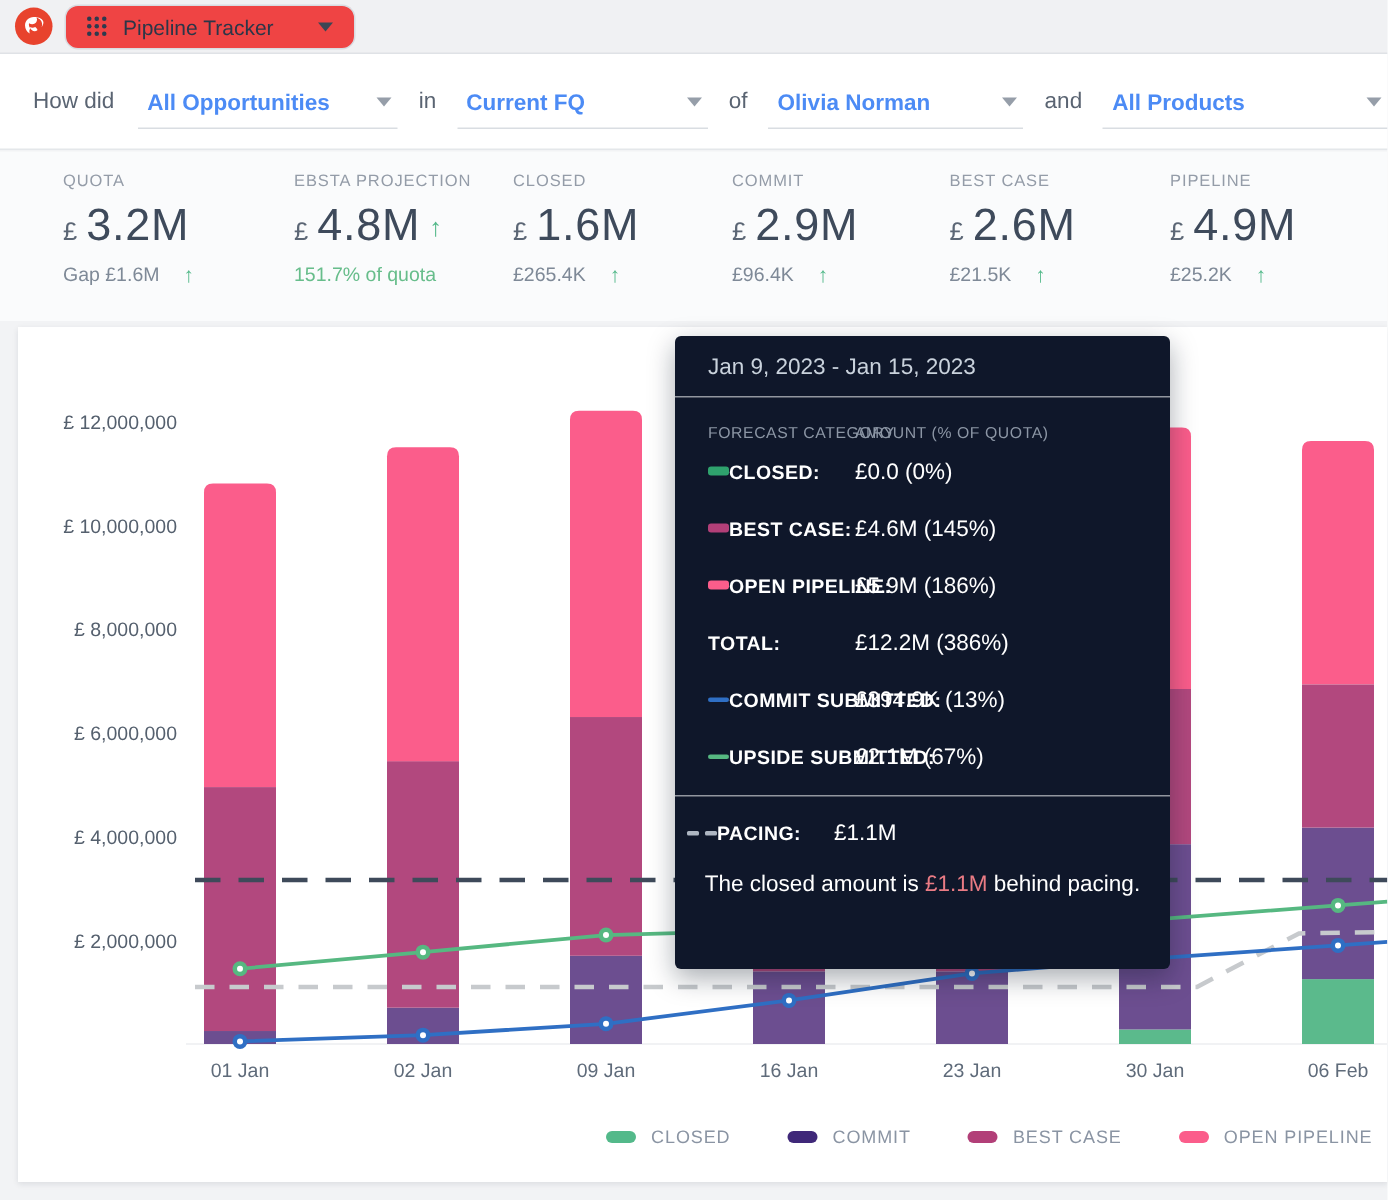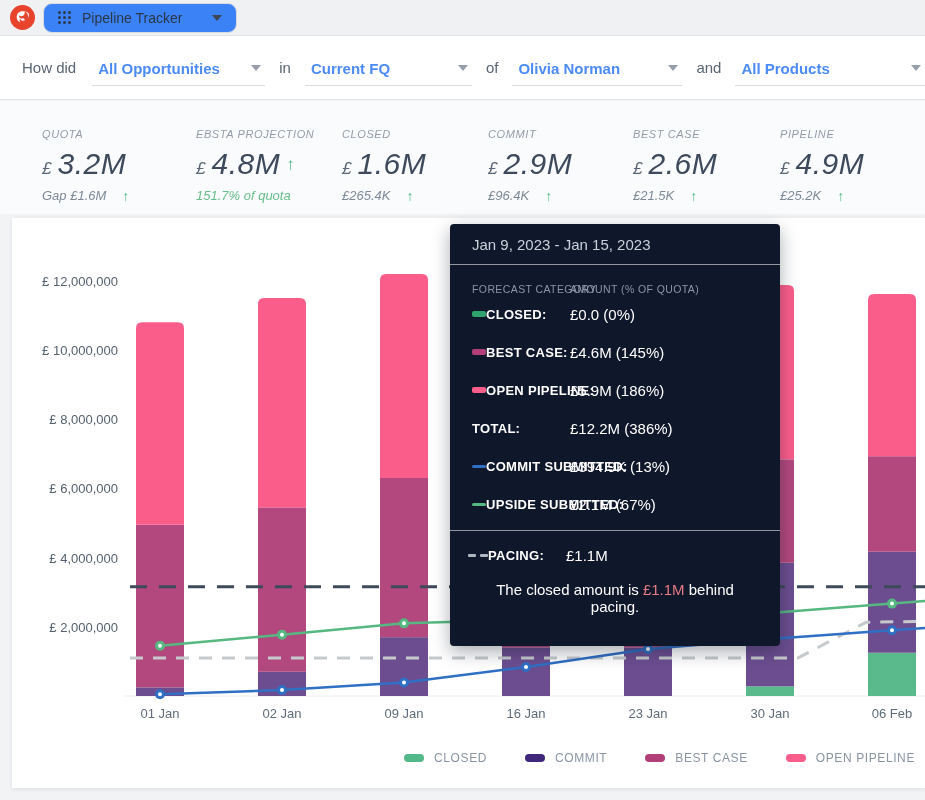--- a/index.html
+++ b/index.html
@@ -7,39 +7,39 @@
     width:925px;height:800px;position:relative;overflow:hidden;
     background:#F2F3F5;
     font-family:"Liberation Sans", sans-serif;
     -webkit-font-smoothing:antialiased;
   }
   
   .appbar{position:absolute;top:0;left:0;right:0;height:36px;background:#F0F1F3;
     border-bottom:1px solid #DFE2E6;display:flex;align-items:center;padding-left:10px;box-sizing:border-box;}
   .logo{width:25px;height:25px;border-radius:50%;background:#E8432D;margin-right:8px;
     display:flex;align-items:center;justify-content:center;flex:0 0 auto;}
-  .pill{height:30px;background:#3b82f6;border:1px solid #D8DCE1;border-radius:9px;
+  .pill{height:30px;background:#ef4444;border:1px solid #D8DCE1;border-radius:9px;
     display:flex;align-items:center;padding:0 14px;box-sizing:border-box;}
   .grid-icon{display:grid;grid-template-columns:repeat(3,4px);grid-auto-rows:4px;gap:1px;margin-right:10px;}
   .grid-icon i{width:3px;height:3px;border-radius:50%;background:#2E3A4E;}
   .pill-title{font-size:14px;color:#2B3648;}
   .caret{width:0;height:0;border-left:5px solid transparent;border-right:5px solid transparent;border-top:6px solid #3C4654;margin-left:30px;}
   
   .filterbar{position:absolute;top:36px;left:0;right:0;height:64px;background:#fff;
     border-bottom:1px solid #E4E7EA;display:flex;align-items:center;padding-left:22px;box-sizing:border-box;}
   .lead,.conj{font-size:15px;color:#5A6472;white-space:nowrap;}
   .filter-items{display:flex;align-items:center;gap:14px;flex:1;margin-left:16px;}
   .dd{display:flex;align-items:center;justify-content:space-between;border-bottom:1px solid #D9DDE2;
     padding:10px 4px 8px 6px;box-sizing:border-box;cursor:pointer;}
   .dd-label{font-size:15px;font-weight:bold;color:#4C8BF5;white-space:nowrap;}
   .dd-caret{width:0;height:0;border-left:5px solid transparent;border-right:5px solid transparent;border-top:6px solid #969EA9;}
   .dd-0{width:173px;} .dd-1{width:167px;} .dd-2{width:170px;} .dd-3{flex:1;min-width:160px;}
   
   .kpis{position:absolute;top:101px;left:0;right:0;height:113px;background:#FAFBFC;}
-  .kpi{position:absolute;top:27px;font-style:italic;}
+  .kpi{position:absolute;top:14px;}
   .kpi-0{left:42px;}.kpi-1{left:196px;}.kpi-2{left:342px;}.kpi-3{left:488px;}.kpi-4{left:633px;}.kpi-5{left:780px;}
   .kpi-label{font-size:11px;color:#949CA8;letter-spacing:.6px;margin-bottom:7px;white-space:nowrap;}
   .kpi-value{display:flex;align-items:baseline;gap:6px;}
   .kpi-cur{font-size:17px;color:#5B6675;}
   .kpi-num{font-size:30px;color:#3E4A5B;letter-spacing:.5px;}
   .kpi-value .up-arrow{font-size:17px;align-self:center;}
   .kpi-sub{font-size:13px;color:#7E8997;margin-top:7px;display:flex;align-items:center;gap:16px;white-space:nowrap;}
   .kpi-sub.green{color:#67BD8B;}
   .up-arrow{color:#53B98A;font-weight:bold;font-size:14px;line-height:1;}
   
@@ -58,21 +58,21 @@
   .tt-body{padding:6px 22px 0;}
   .tt-colheads{display:grid;grid-template-columns:98px 1fr;font-size:10.5px;color:#8C96A5;
     letter-spacing:.4px;margin-top:12px;white-space:nowrap;}
   .tt-row{display:grid;grid-template-columns:98px 1fr;align-items:center;height:38px;}
   .tt-cat{display:flex;align-items:center;gap:0;font-size:13px;font-weight:bold;letter-spacing:.3px;white-space:nowrap;}
   .tt-val{font-size:15px;white-space:nowrap;}
   .sw-bar{width:14px;height:6px;border-radius:2px;flex:0 0 auto;}
   .sw-line{width:14px;height:3px;border-radius:1.5px;flex:0 0 auto;}
   .sw-dashes{display:flex;gap:4px;flex:0 0 auto;}
   .sw-dashes i{width:8px;height:3px;background:#AEB6C2;border-radius:1px;}
-  .tt-pacing{margin-top:7px;border-top:1px solid rgba(255,255,255,.55);padding:0 18px;}
+  .tt-pacing{margin-top:7px;border-top:1px solid rgba(255,255,255,.55);padding:0 8px;}
   .tt-pacing .tt-row{height:48px;}
   .tt-footer{text-align:center;font-size:15px;padding:2px 8px 0;}
   .tt-footer .hl{color:#E97B84;}
 </style>
 </head>
 <body>
 
 <div class="appbar">
   <div class="logo">
     <svg width="17" height="17" viewBox="0 0 24 24">

